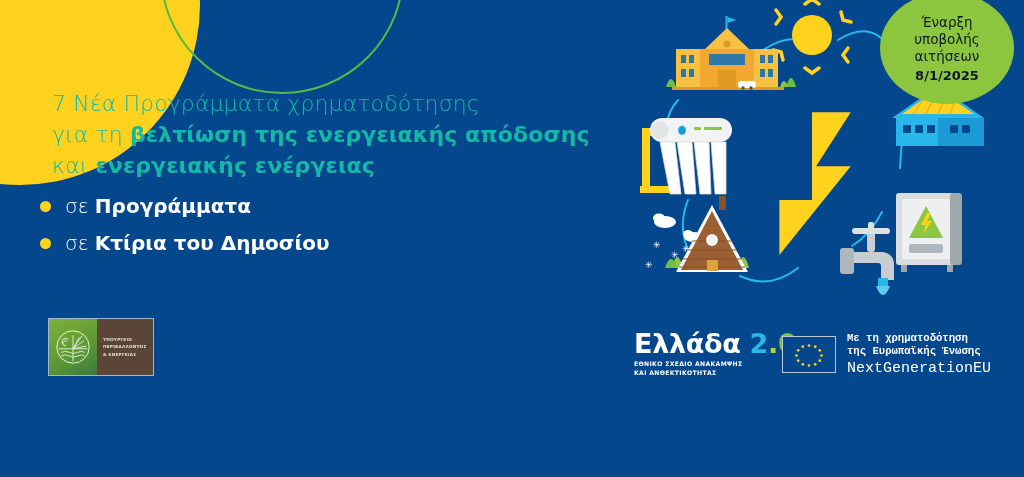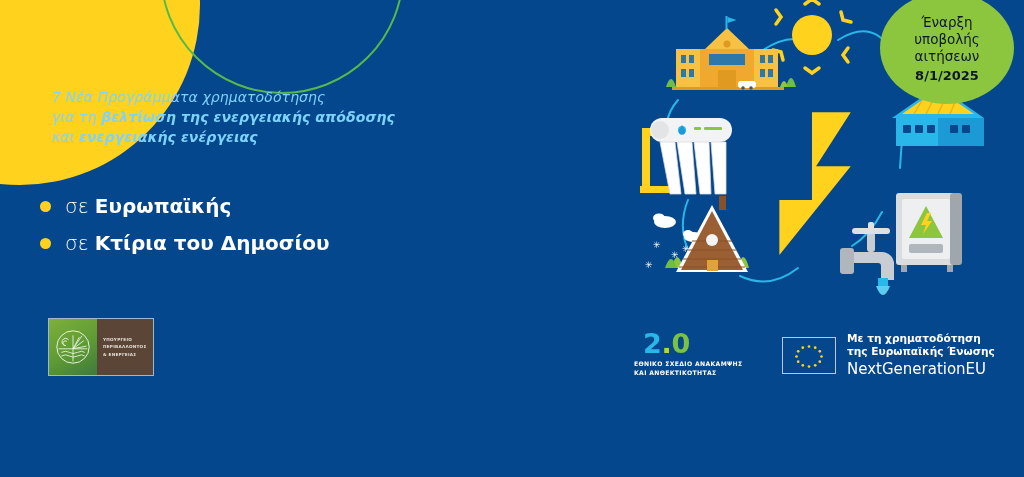--- a/index.html
+++ b/index.html
@@ -22,24 +22,23 @@
     width:240px;height:240px;border-radius:50%;
     border:2.5px solid #56B949;
     background:transparent;
   }
 
   
   .copy{
     position:absolute;left:52px;top:88px;width:520px;
   }
   .headline{
-    color:#7dd3fc;font-size:14px;line-height:1.42;
+    color:#14b8a6;font-size:22px;line-height:1.42;
     font-weight:300;letter-spacing:.1px;
     white-space:nowrap;
-    font-style:italic;
   }
   .headline b{font-weight:700;}
   .hl-line{display:block;}
 
   .bullets{
     position:absolute;left:40px;top:194px;
     list-style:none;margin:0;padding:0;
   }
   .bullet{
     display:flex;align-items:center;
@@ -116,21 +115,21 @@
   .gl-sub span{display:block;}
 
   .eu-block{
     position:absolute;left:782px;top:332px;
     display:flex;align-items:center;
   }
   .eu-flag{
     width:52px;height:35px;background:#05478C;
     border:1px solid #B9C7D8;position:relative;flex:none;
   }
-  .eu-text{margin-left:11px;}
+  .eu-text{margin-left:11px;font-family:Liberation Mono, monospace;}
   .eu-l1,.eu-l2{
     color:#FFFFFF;font-size:10.6px;font-weight:700;line-height:1.25;
     white-space:nowrap;
   }
   .eu-l3{
     color:#FFFFFF;font-size:15px;font-weight:400;margin-top:2px;
     white-space:nowrap;
   }
 </style>
 </head>
@@ -145,21 +144,21 @@
     <div class="headline">
       <span class="hl-line">7 Νέα Προγράμματα χρηματοδότησης</span>
       <span class="hl-line"><span>για τη </span><b>βελτίωση της ενεργειακής απόδοσης</b></span>
       <span class="hl-line"><span>και </span><b>ενεργειακής ενέργειας</b></span>
     </div>
   </div>
 
   <ul class="bullets">
     <li class="bullet">
       <span class="dot"></span>
-      <span class="bullet-text"><span>σε </span><b>Ευρωπαϊκής</b></span>
+      <span class="bullet-text"><span>σε </span><b>Προγράμματα</b></span>
     </li>
     <li class="bullet">
       <span class="dot"></span>
       <span class="bullet-text"><span>σε </span><b>Κτίρια του Δημοσίου</b></span>
     </li>
   </ul>
 
   <div class="ministry-logo">
     <div class="ml-green">
       <svg width="36" height="36" viewBox="0 0 40 40" aria-hidden="true">
@@ -341,20 +340,21 @@
 
   <div class="start-badge">
     <div class="sb-line">Έναρξη</div>
     <div class="sb-line">υποβολής</div>
     <div class="sb-line">αιτήσεων</div>
     <div class="sb-date">8/1/2025</div>
   </div>
 
   <div class="greece-logo">
     <div class="gl-word">
+      <span>Ελλάδα</span>
       <span class="gl-two">2</span>
       <span class="gl-dot">.</span>
       <span class="gl-zero">0</span>
     </div>
     <div class="gl-sub">
       <span>ΕΘΝΙΚΟ ΣΧΕΔΙΟ ΑΝΑΚΑΜΨΗΣ</span>
       <span>ΚΑΙ ΑΝΘΕΚΤΙΚΟΤΗΤΑΣ</span>
     </div>
   </div>
 

